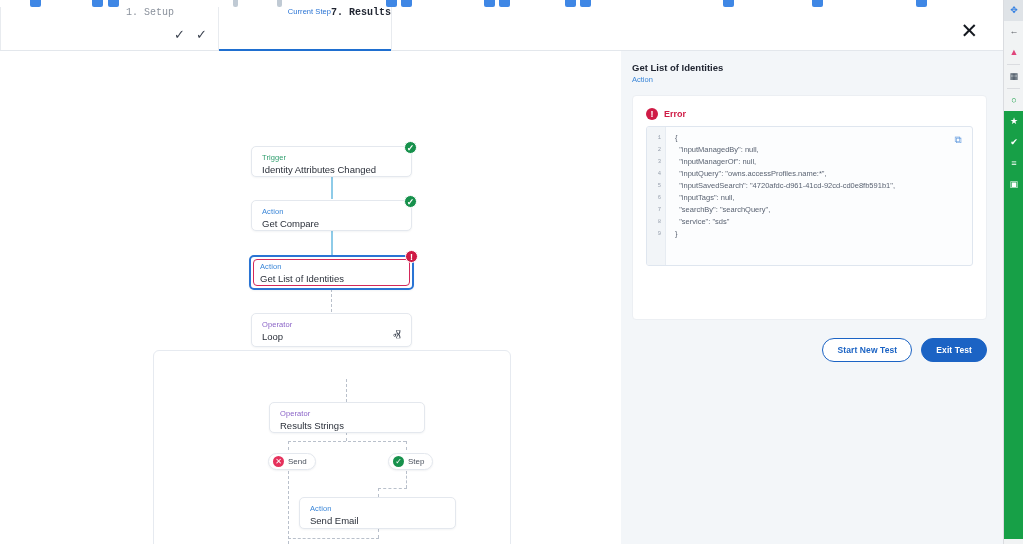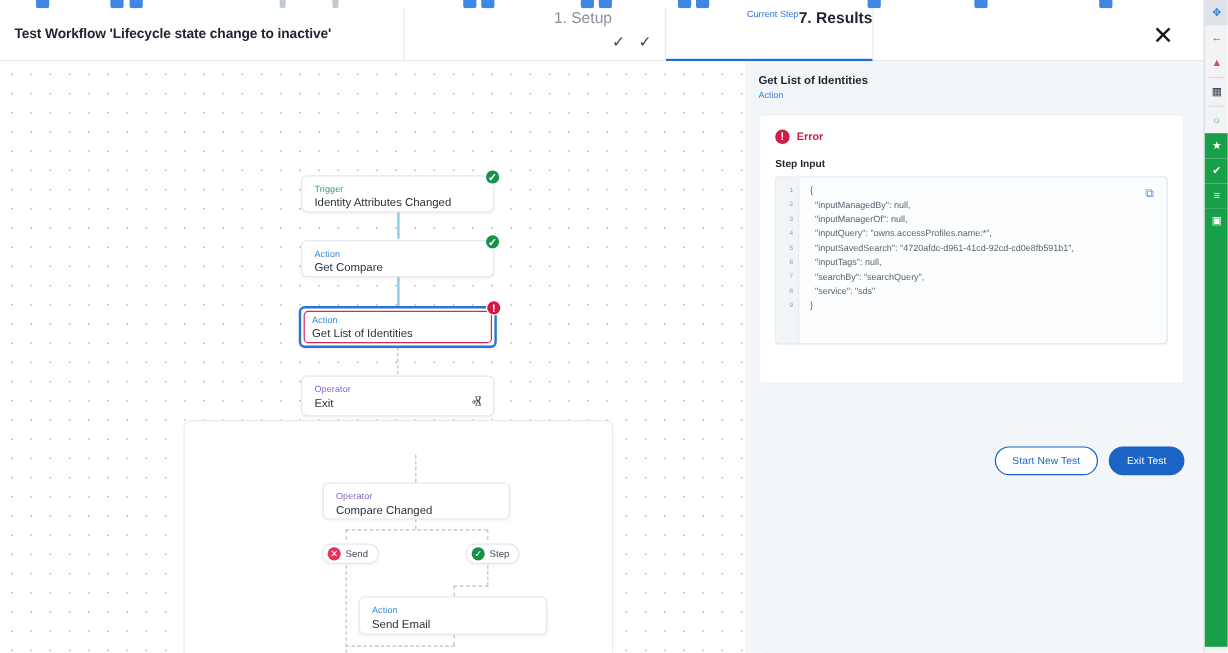--- a/index.html
+++ b/index.html
@@ -51,21 +51,21 @@
   }
   .steps { display: flex; align-items: stretch; flex: 1; }
   .step {
     display: flex; flex-direction: row; justify-content: flex-end;
     padding: 0 0 9px 14px; width: 174px; position: relative;
     border-left: 1px solid #e8ebef;
   }
   .step .cur-lbl {
     font-size: 7.5px; color: #2a74d4; margin-bottom: 2px; letter-spacing: .05px;
   }
-  .step .st-lbl { font-size: 13px; color: #8a919c; }
+  .step .st-lbl { font-size: 10px; color: #8a919c; font-family: Liberation Mono, monospace; }
   .step.done .st-lbl { color: #8a919c; }
   .step.current { border-right: 1px solid #e8ebef; }
   .step.current .st-lbl { color: #1f2430; font-weight: bold; }
   .step.current::after {
     content: ""; position: absolute; left: 0; right: 0; bottom: -1px;
     height: 2px; background: #1f6fd0;
   }
   .step-check {
     display: flex; align-items: flex-end; padding-bottom: 8px;
     color: #3c4350; font-size: 13px; width: 22px;
@@ -200,22 +200,22 @@
     position: absolute; right: 6px; top: 5px;
     width: 16px; height: 16px; border-radius: 50%;
     display: flex; align-items: center; justify-content: center;
     color: #5b96dd; font-size: 10px; cursor: pointer;
   }
 
   .panel-actions {
     margin-top: 18px; display: flex; justify-content: flex-end; gap: 9px;
   }
   .btn {
-    font-size: 8.5px; font-weight: normal; border-radius: 13px;
-    padding: 6px 14px; cursor: pointer; letter-spacing: .1px; margin-top: 34px;
+    font-size: 8.5px; font-weight: bold; border-radius: 13px;
+    padding: 6px 14px; cursor: pointer; letter-spacing: .1px;
   }
   .btn.secondary { background: #fff; color: #1b63c4; border: 1px solid #1b63c4; }
   .btn.primary { background: #1b63c4; color: #fff; border: 1px solid #1b63c4; }
 </style>
 </head>
 <body>
 
 <div id="app">
 
   <div class="bookmark-bar">
@@ -229,21 +229,20 @@
     <div class="bm" style="left:484px"></div>
     <div class="bm" style="left:499px"></div>
     <div class="bm" style="left:565px"></div>
     <div class="bm" style="left:580px"></div>
     <div class="bm" style="left:723px"></div>
     <div class="bm" style="left:812px"></div>
     <div class="bm" style="left:916px"></div>
   </div>
 
   <div class="modal-head">
-    <div class="modal-title">Test Workflow 'Lifecycle state change to inactive'</div>
 
     <div class="steps">
       <div class="step done">
         <span class="st-lbl">1. Setup</span>
       </div>
       <div class="step-check">✓</div>
 
       <div class="step-check">✓</div>
 
       <div class="step current">
@@ -292,27 +291,27 @@
 
     <div class="node selected" style="left:249px; top:204px; width:165px; height:35px;">
       <div class="inner-ring"></div>
       <div class="kind action">Action</div>
       <div class="name">Get List of Identities</div>
       <div class="badge err" style="left:154px; top:-7px;">!</div>
     </div>
 
     <div class="node" style="left:251px; top:262px; width:161px; height:34px;">
       <div class="kind operator">Operator</div>
-      <div class="name">Exit</div>
+      <div class="name">Loop</div>
       <div class="chevron">ⱏ</div>
     </div>
 
     <div class="node" style="left:269px; top:351px; width:156px; height:31px;">
       <div class="kind operator">Operator</div>
-      <div class="name">Compare Changed</div>
+      <div class="name">Results Strings</div>
     </div>
 
     <div class="pill" style="left:268px; top:402px;">
       <span class="mark f">✕</span>
       <span>Send</span>
     </div>
     <div class="pill" style="left:388px; top:402px;">
       <span class="mark t">✓</span>
       <span>Step</span>
     </div>
@@ -327,21 +326,20 @@
   <div class="panel">
     <div class="panel-title">Get List of Identities</div>
     <div class="panel-sub">Action</div>
 
     <div class="panel-card">
       <div class="err-row">
         <span class="err-dot">!</span>
         <span class="err-label">Error</span>
       </div>
 
-      <div class="sec-label">Step Input</div>
 
       <div class="code-box">
         <div class="gutter">
           <div>1</div>
           <div>2</div>
           <div>3</div>
           <div>4</div>
           <div>5</div>
           <div>6</div>
           <div>7</div>

